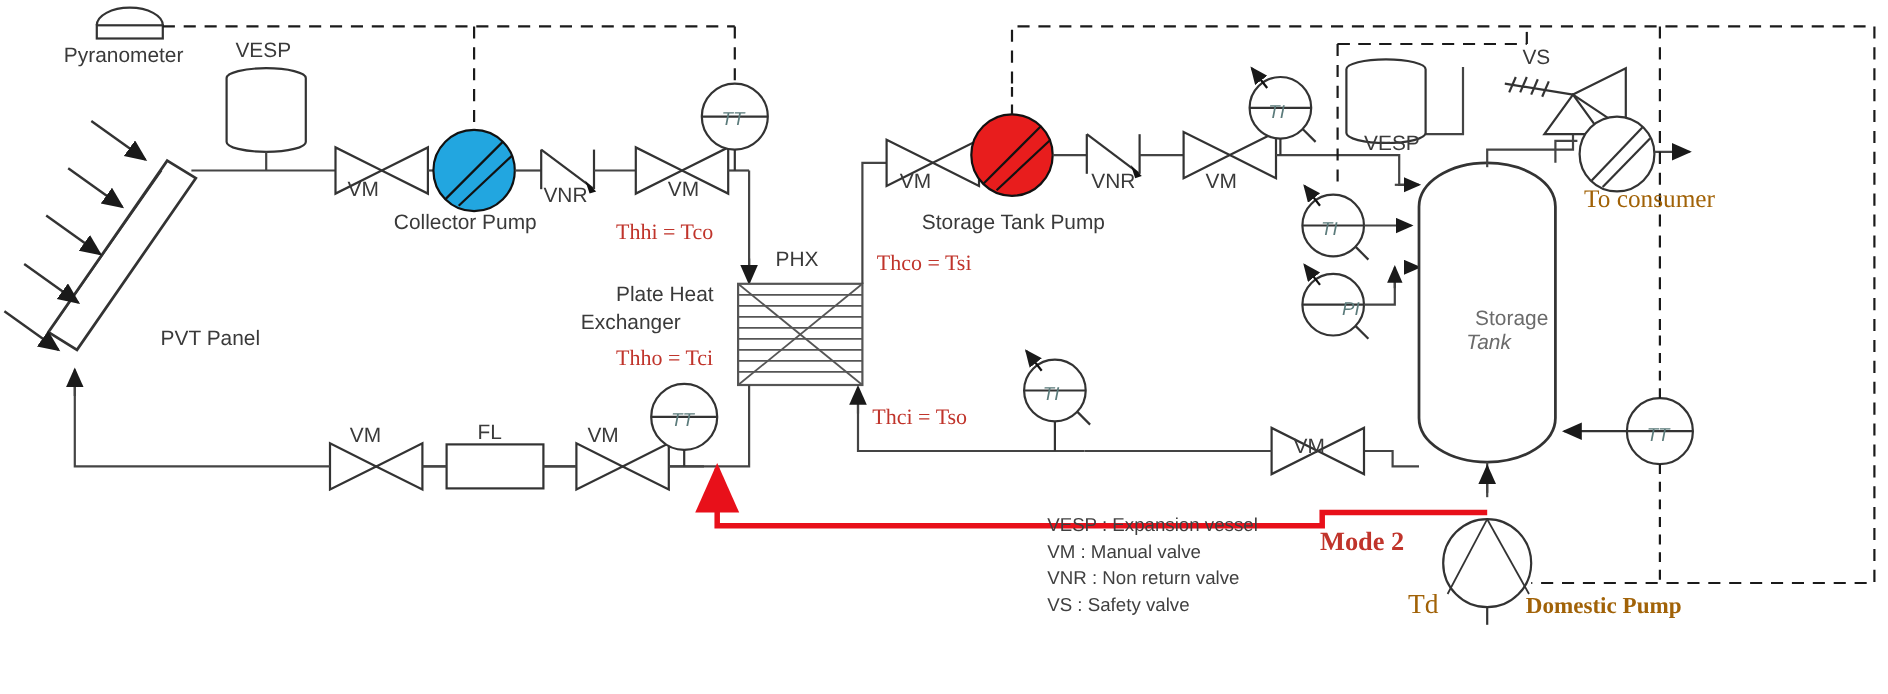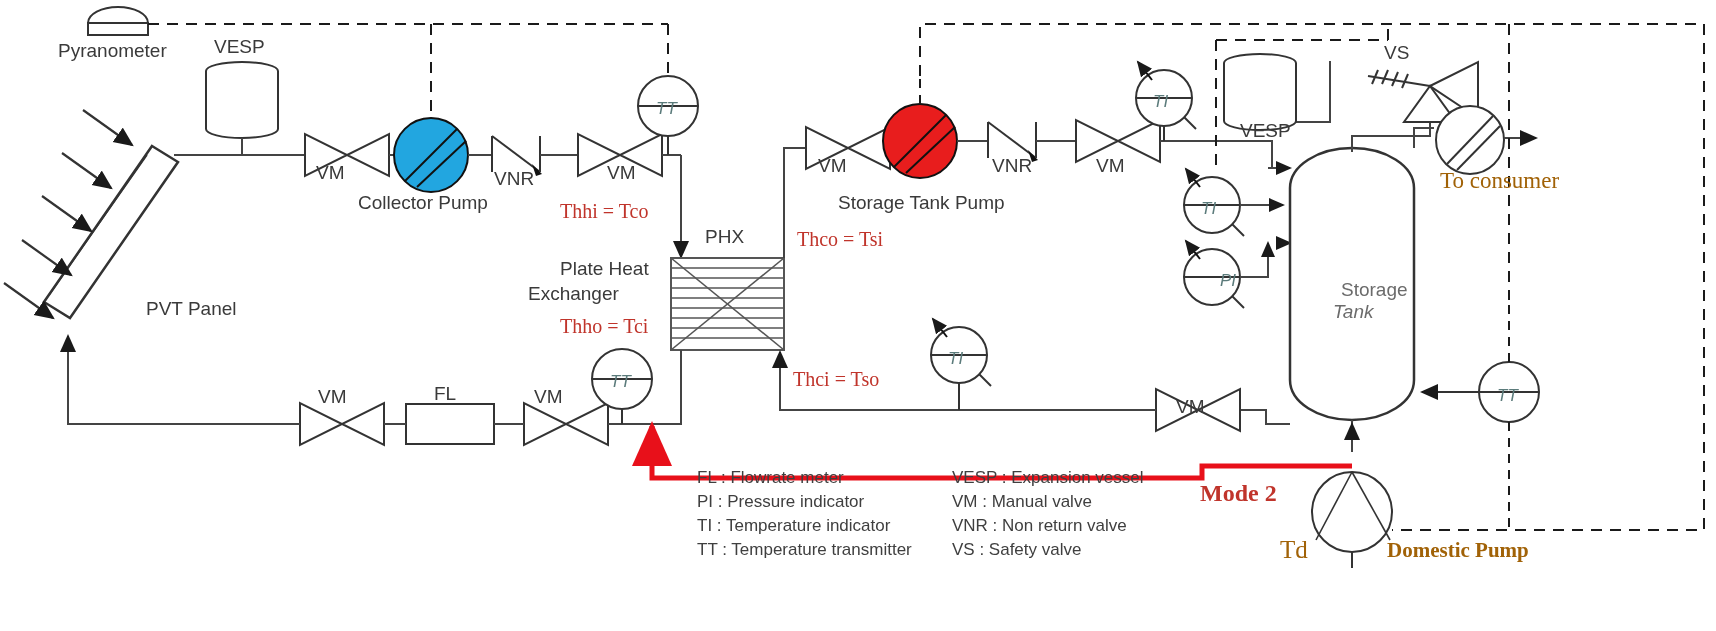--- a/index.html
+++ b/index.html
@@ -311,26 +311,20 @@
 <div class="lbl lbl-md" style="left:1384px;top:42px;">VS</div>
 <div class="lbl lbl-md" style="left:1322px;top:279px;color:#6b6b6b;margin-left:19px;">Storage</div>
 <div class="lbl lbl-md" style="left:1333px;top:301px;color:#6b6b6b;font-style:italic;">Tank</div>
 <div class="lbl lbl-md" style="left:1176px;top:396px;">VM</div>
 
 <div class="lbl serif" style="left:1440px;top:168px;font-size:23px;">To consumer</div>
 <div class="lbl serif" style="left:1280px;top:536px;font-size:25px;">Td</div>
 <div class="lbl serif" style="left:1387px;top:538px;font-size:21px;font-weight:bold;">Domestic Pump</div>
 <div class="lbl redbold" style="left:1200px;top:480px;">Mode 2</div>
 
-<div class="legend" style="left:697px;top:466px;">
-  <div>FL : Flowrate meter</div>
-  <div>PI : Pressure indicator</div>
-  <div>TI : Temperature indicator</div>
-  <div>TT : Temperature transmitter</div>
-</div>
 <div class="legend" style="left:952px;top:466px;">
   <div>VESP : Expansion vessel</div>
   <div>VM : Manual valve</div>
   <div>VNR : Non return valve</div>
   <div>VS : Safety valve</div>
 </div>
 
 </div>
 
 </body></html>

